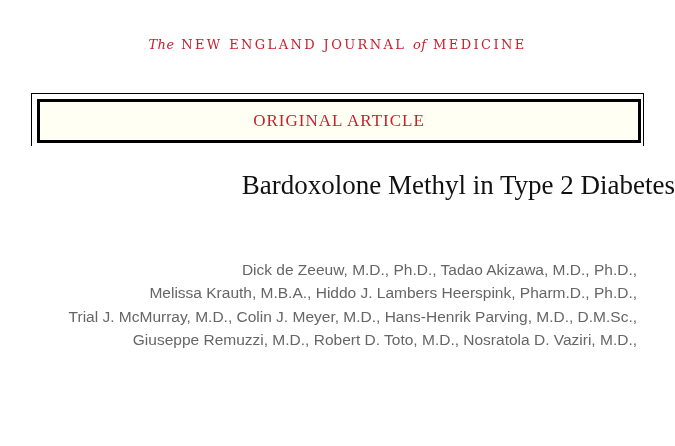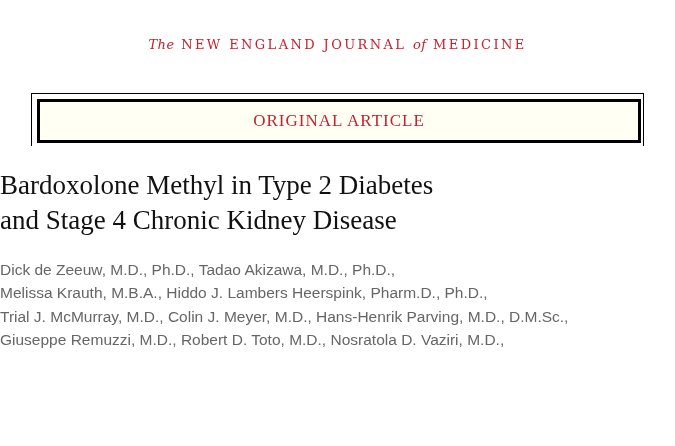--- a/index.html
+++ b/index.html
@@ -18,26 +18,26 @@
     .banner {
       position: absolute; left: 37px; top: 99px; width: 604px; height: 44px;
       border: 3px solid #000; background: #fffff4; box-sizing: border-box;
       display: flex; align-items: center; justify-content: center; text-align: center;
     }
     .banner span {
       font-family: "Liberation Serif", serif; font-size: 17px; letter-spacing: 1px;
       color: #c8202e;
     }
     .title {
-      position: absolute; left: 0; top: 168px; width: 675px; text-align: left;
+      position: absolute; left: 0; top: 168px; width: 675px; text-align: right;
       font-family: "Liberation Serif", serif; font-size: 27px; line-height: 35px;
       color: #111;
     }
     .authors {
-      position: absolute; left: 0; top: 258px; width: 625px; text-align: left;
+      position: absolute; left: 12px; top: 258px; width: 625px; text-align: right;
       font-family: "Liberation Sans", sans-serif; font-size: 15.5px; line-height: 23.3px;
       color: #666;
     }
     .authors div { white-space: nowrap; }
   </style>
 </head>
 <body>
 
 <div class="journal">
   <span class="it">The</span>
@@ -46,21 +46,20 @@
   <span>MEDICINE</span>
 </div>
 
 <div class="frame"></div>
 <div class="banner">
   <span>ORIGINAL ARTICLE</span>
 </div>
 
 <div class="title">
   <div>Bardoxolone Methyl in Type 2 Diabetes</div>
-  <div>and Stage 4 Chronic Kidney Disease</div>
 </div>
 
 <div class="authors">
   <div>Dick de Zeeuw, M.D., Ph.D., Tadao Akizawa, M.D., Ph.D.,</div>
   <div>Melissa Krauth, M.B.A., Hiddo J. Lambers Heerspink, Pharm.D., Ph.D.,</div>
   <div>Trial J. McMurray, M.D., Colin J. Meyer, M.D., Hans-Henrik Parving, M.D., D.M.Sc.,</div>
   <div>Giuseppe Remuzzi, M.D., Robert D. Toto, M.D., Nosratola D. Vaziri, M.D.,</div>
 </div>
 
 </body></html>

